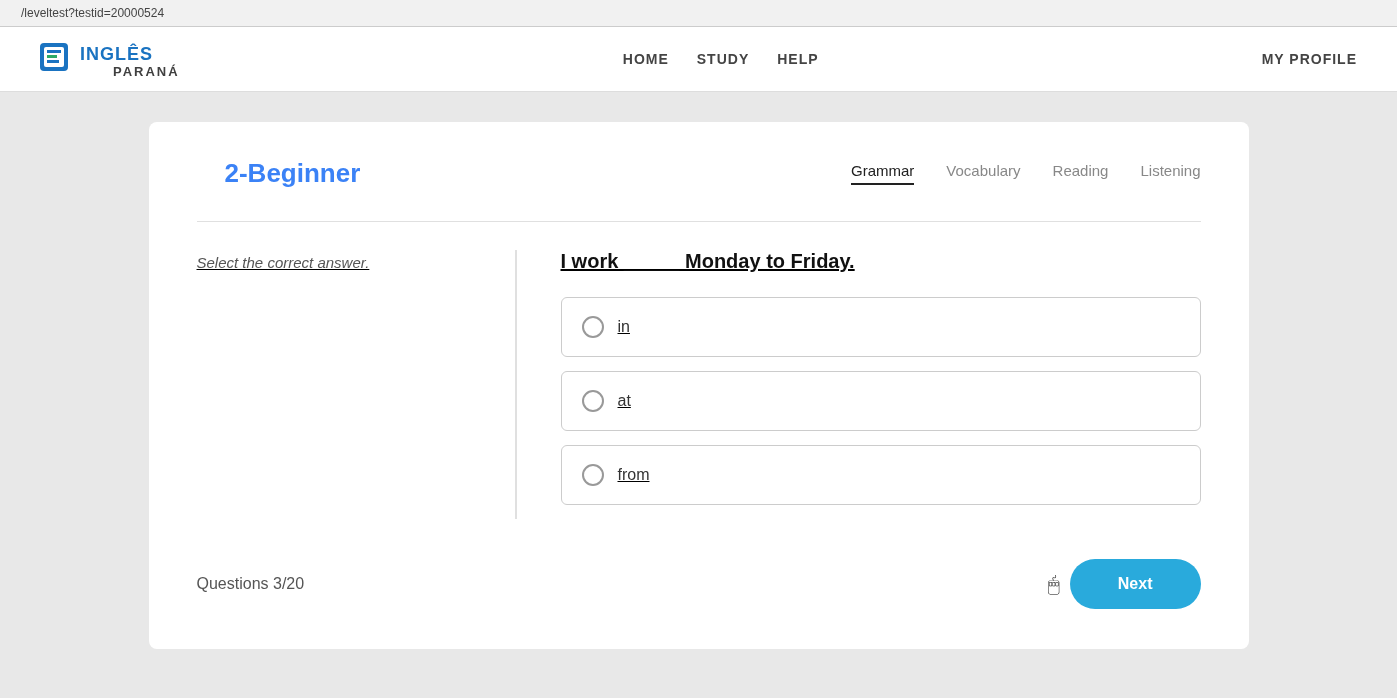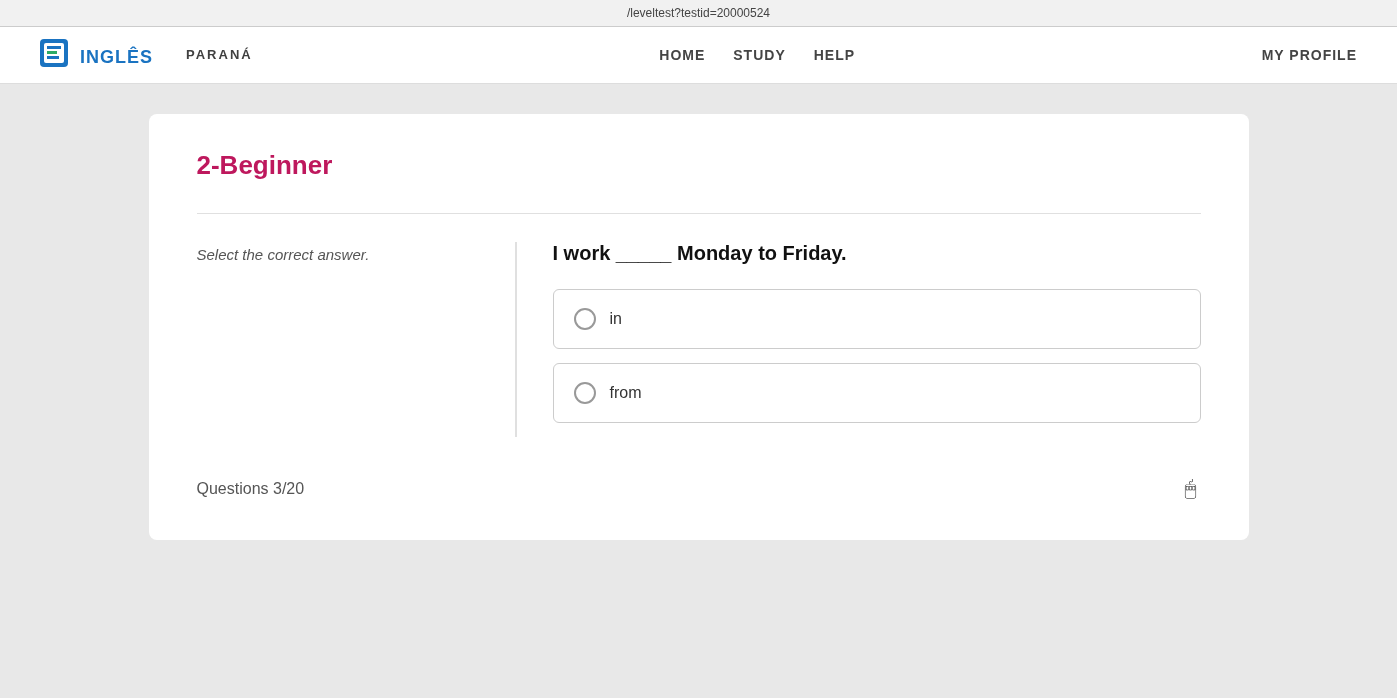--- a/index.html
+++ b/index.html
@@ -6,25 +6,24 @@
     body {
       font-family: Arial, sans-serif;
       background: #e8e8e8;
       min-height: 698px;
       width: 1397px;
     }
 
     
     .browser-bar {
       background: #f1f1f1;
-      padding: 6px 8px;
+      padding: 6px 21px;
       font-size: 12px;
       color: #444;
       border-bottom: 1px solid #ccc;
-      text-align: center;
     }
 
     
     .navbar {
       background: #fff;
       display: flex;
       align-items: center;
       padding: 12px 40px;
       border-bottom: 1px solid #ddd;
       justify-content: space-between;
@@ -33,21 +32,21 @@
       display: flex;
       align-items: center;
       gap: 8px;
     }
     .logo-icon {
       width: 32px;
       height: 32px;
     }
     .logo-text {
       display: flex;
-      flex-direction: row;
+      flex-direction: column;
       line-height: 1.1;
       margin-top: 6px;
     }
     .logo-ingles {
       font-size: 18px;
       font-weight: 900;
       color: #1a73c1;
       letter-spacing: 1px;
     }
     .logo-parana {
@@ -97,21 +96,22 @@
     
     .card-header {
       display: flex;
       justify-content: space-between;
       align-items: center;
       margin-bottom: 32px;
     }
     .level-title {
       font-size: 26px;
       font-weight: 700;
-      color: #be185d;
+      color: #3b82f6;
+      margin-left: 28px;
     }
     .tabs {
       display: flex;
       gap: 32px;
       align-items: center;
     }
     .tab {
       font-size: 15px;
       font-weight: 500;
       color: #888;
@@ -127,21 +127,22 @@
     
     .card-divider {
       border: none;
       border-top: 1px solid #e0e0e0;
       margin-bottom: 28px;
     }
 
     
     .question-area {
       display: flex;
-      gap: 4px;
+      gap: 12px;
+      text-decoration: underline;
     }
     .question-left {
       width: 320px;
       padding-right: 32px;
       border-right: 2px solid #e0e0e0;
       font-style: italic;
       color: #555;
       font-size: 15px;
       padding-top: 4px;
     }
@@ -244,45 +245,56 @@
     <a class="nav-link">HELP</a>
   </div>
   <div class="nav-right">MY PROFILE</div>
 </nav>
 
 <div class="content-wrapper">
   <div class="quiz-card">
 
     <div class="card-header">
       <h1 class="level-title">2-Beginner</h1>
+      <div class="tabs">
+        <div class="tab active">Grammar</div>
+        <div class="tab">Vocabulary</div>
+        <div class="tab">Reading</div>
+        <div class="tab">Listening</div>
+      </div>
     </div>
 
     <hr class="card-divider">
 
     <div class="question-area">
       <div class="question-left">
         <span>Select the correct answer.</span>
       </div>
       <div class="question-right">
         <div class="question-text">I work _____ Monday to Friday.</div>
 
         <div class="option-row">
           <span class="radio-circle"></span>
           <span>in</span>
         </div>
 
+        <div class="option-row">
+          <span class="radio-circle"></span>
+          <span>at</span>
+        </div>
 
         <div class="option-row">
           <span class="radio-circle"></span>
           <span>from</span>
         </div>
       </div>
     </div>
 
     <div class="card-footer">
       <span class="questions-counter">Questions 3/20</span>
       <div style="display:flex; align-items:center; gap: 6px;">
         <span class="cursor-icon">🖱</span>
+        <button class="btn-next">Next</button>
       </div>
     </div>
 
   </div>
 </div>
 
 </body></html>

